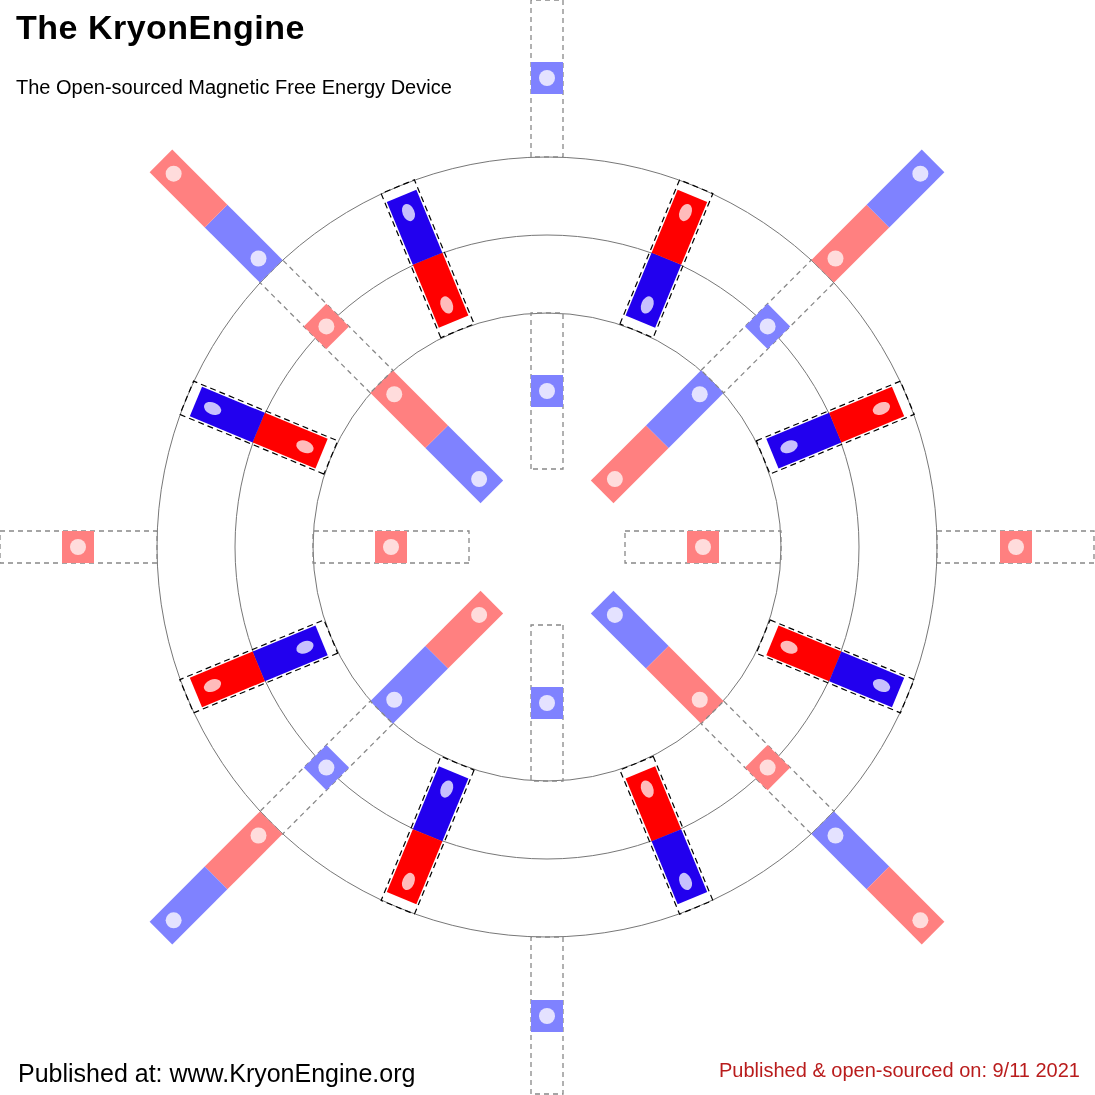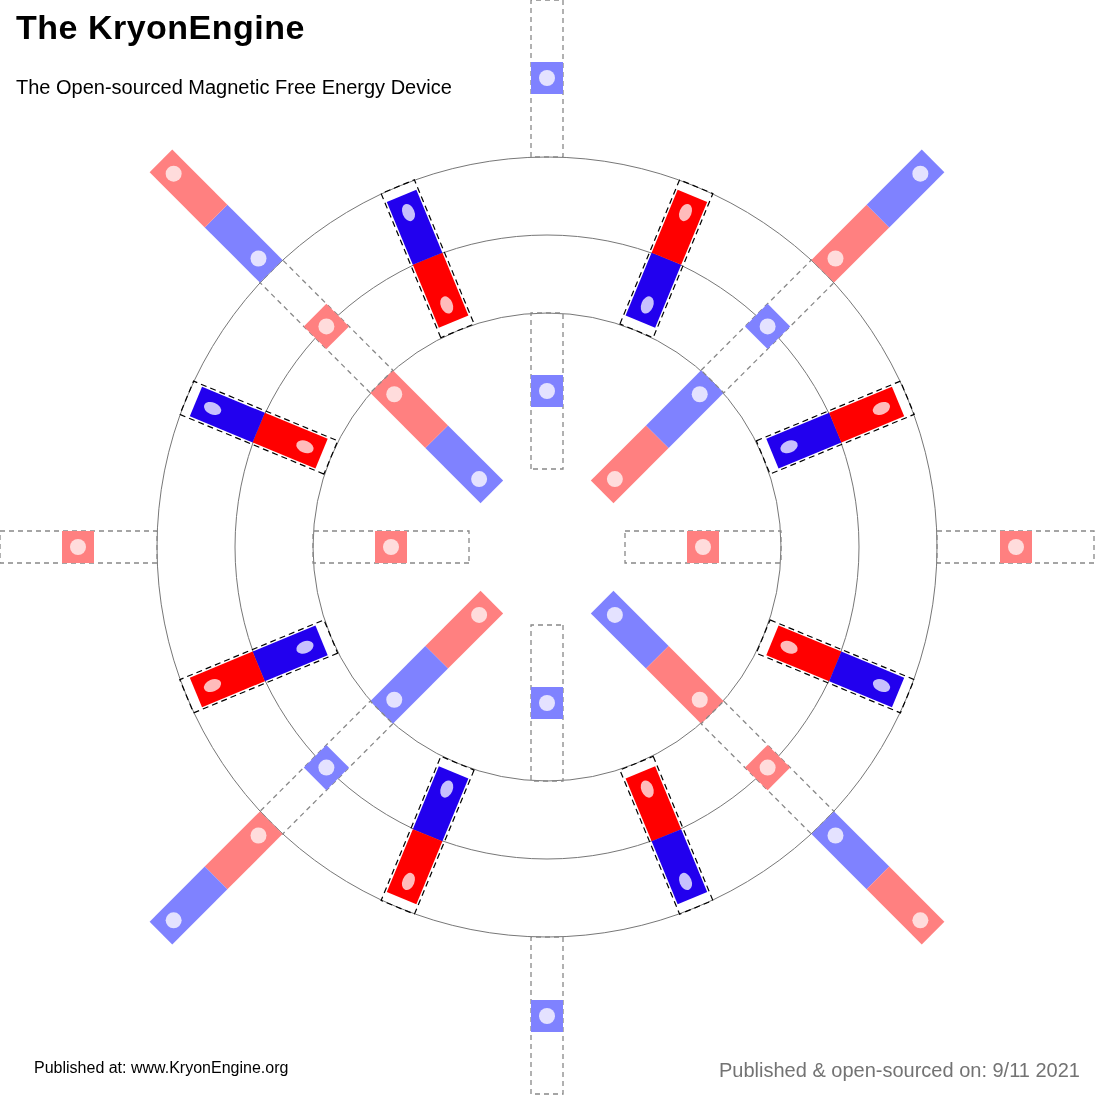--- a/index.html
+++ b/index.html
@@ -1,21 +1,21 @@
 <!DOCTYPE html>
 <html><head>
 <meta charset="utf-8">
 <style>
   html, body { margin: 0; padding: 0; background: #ffffff; }
   body { width: 1095px; height: 1095px; position: relative; overflow: hidden; font-family: "Liberation Sans", sans-serif; }
   #diagram { position: absolute; left: 0; top: 0; }
   .title { position: absolute; left: 16px; top: 8px; font-size: 34px; font-weight: bold; color: #000; letter-spacing: 0.5px; font-family: "Liberation Sans", sans-serif; }
   .subtitle { position: absolute; left: 16px; top: 76px; font-size: 20px; color: #000; font-family: "Liberation Sans", sans-serif; }
-  .footer-left { position: absolute; left: 18px; top: 1059px; font-size: 16px; color: #000; font-family: "Liberation Sans", sans-serif; margin-left: 16px; }
-  .footer-right { position: absolute; right: 15px; top: 1059px; font-size: 20px; color: #737373; font-family: "Liberation Sans", sans-serif; }
+  .footer-left { position: absolute; left: 18px; top: 1059px; font-size: 25px; color: #000; font-family: "Liberation Sans", sans-serif; }
+  .footer-right { position: absolute; right: 15px; top: 1059px; font-size: 20px; color: #b91c1c; font-family: "Liberation Sans", sans-serif; }
 </style>
 </head>
 <body>
 
 <svg id="diagram" width="1095" height="1095" viewBox="0 0 1095 1095" xmlns="http://www.w3.org/2000/svg">
   <g id="rings">
       <circle cx="547" cy="547" r="234" fill="none" stroke="#777777" stroke-width="1"></circle>
       <circle cx="547" cy="547" r="312" fill="none" stroke="#777777" stroke-width="1"></circle>
       <circle cx="547" cy="547" r="390" fill="none" stroke="#777777" stroke-width="1"></circle>
     </g>

